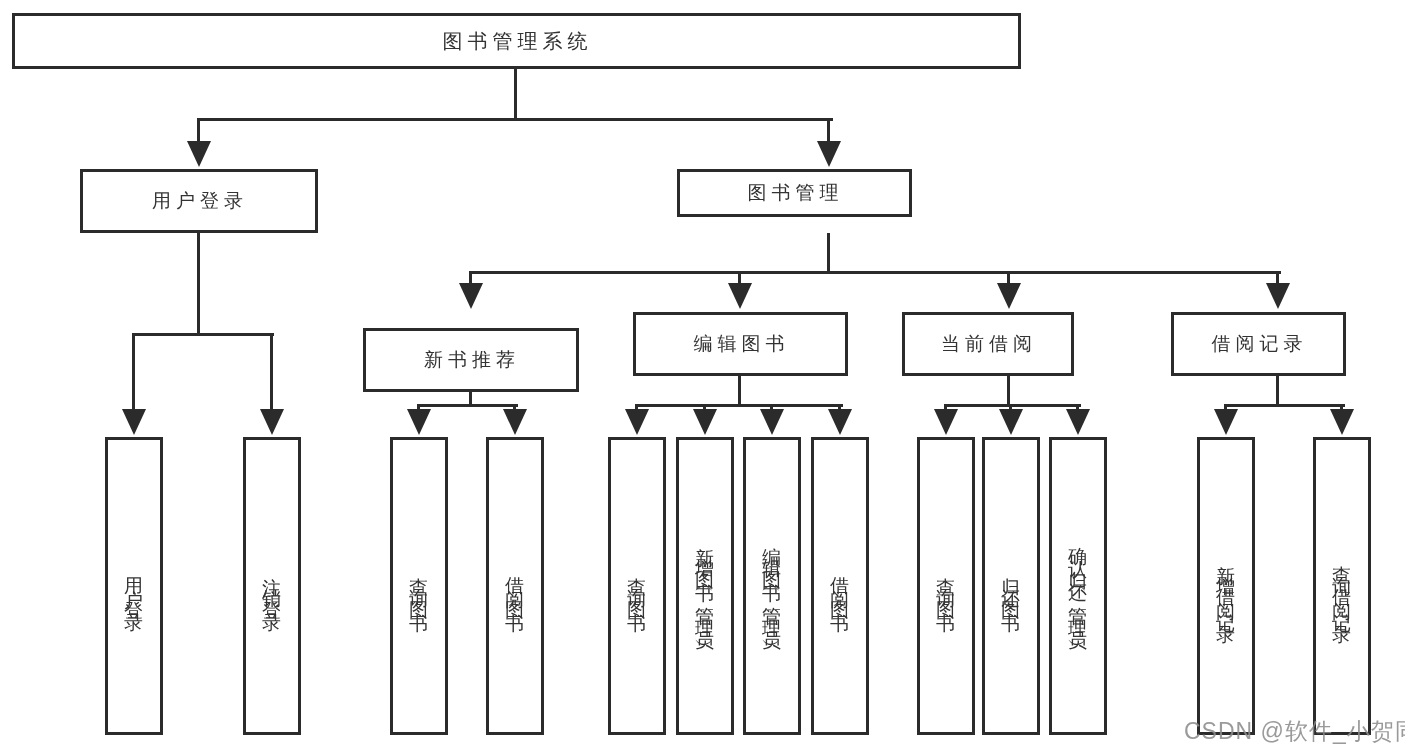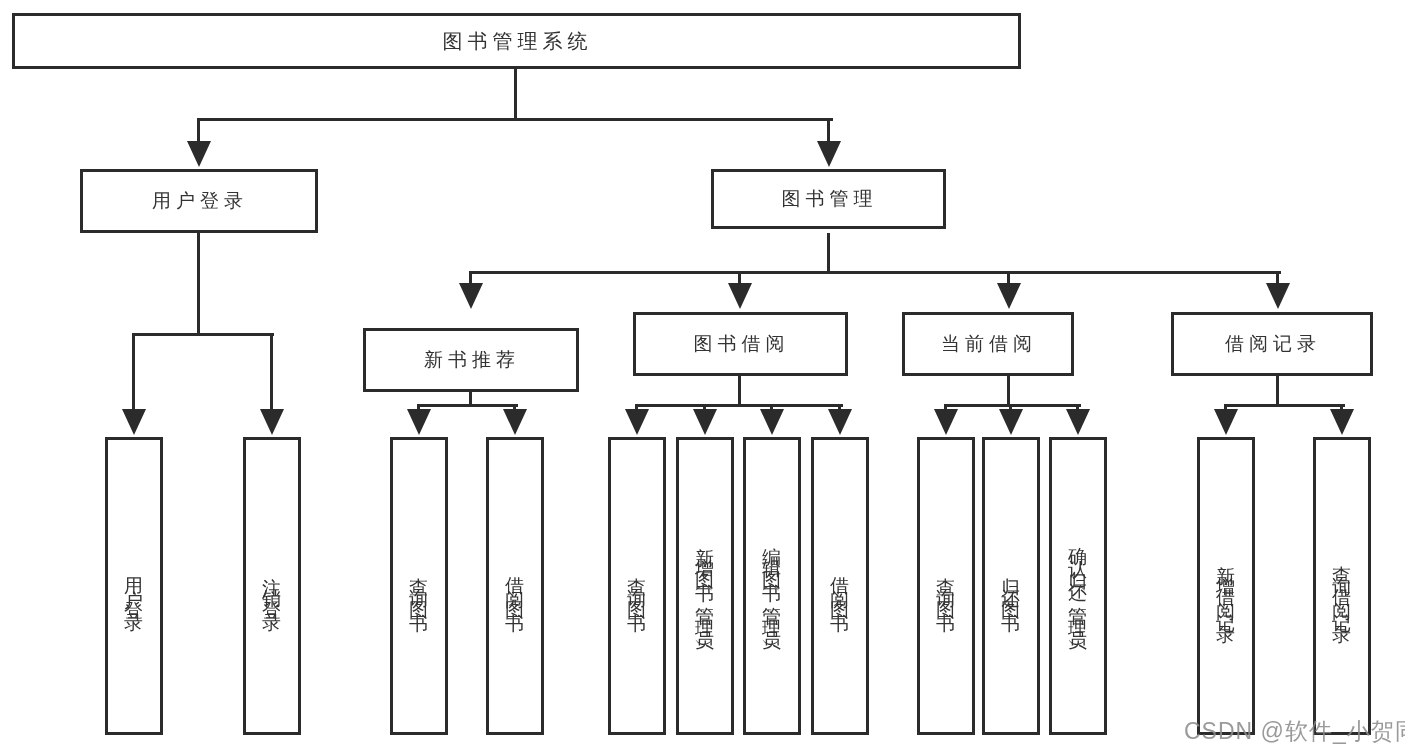--- a/index.html
+++ b/index.html
@@ -36,29 +36,29 @@
 </style>
 </head>
 <body>
 
 <div class="canvas">
 
   <div class="box hbox root" style="left:12px;top:13px;width:1009px;height:56px">图书管理系统</div>
 
   <div class="box hbox" style="left:80px;top:169px;width:238px;height:64px">用户登录</div>
 
-  <div class="box hbox" style="left:711px;top:169px;width:235px;height:60px">图书管理</div>
+  <div class="box hbox" style="left:677px;top:169px;width:235px;height:48px">图书管理</div>
 
   <div class="box hbox" style="left:363px;top:328px;width:216px;height:64px">新书推荐</div>
 
-  <div class="box hbox" style="left:633px;top:312px;width:215px;height:64px">图书借阅</div>
+  <div class="box hbox" style="left:633px;top:312px;width:215px;height:64px">编辑图书</div>
 
   <div class="box hbox" style="left:902px;top:312px;width:172px;height:64px">当前借阅</div>
 
-  <div class="box hbox" style="left:1171px;top:312px;width:202px;height:64px">借阅记录</div>
+  <div class="box hbox" style="left:1171px;top:312px;width:175px;height:64px">借阅记录</div>
 
   <div class="box vbox" style="left:105px;top:437px;width:58px;height:298px">用户登录</div>
 
   <div class="box vbox" style="left:243px;top:437px;width:58px;height:298px">注销登录</div>
 
   <div class="box vbox" style="left:390px;top:437px;width:58px;height:298px">查询图书</div>
 
   <div class="box vbox" style="left:486px;top:437px;width:58px;height:298px">借阅图书</div>
 
   <div class="box vbox" style="left:608px;top:437px;width:58px;height:298px">查询图书</div>

